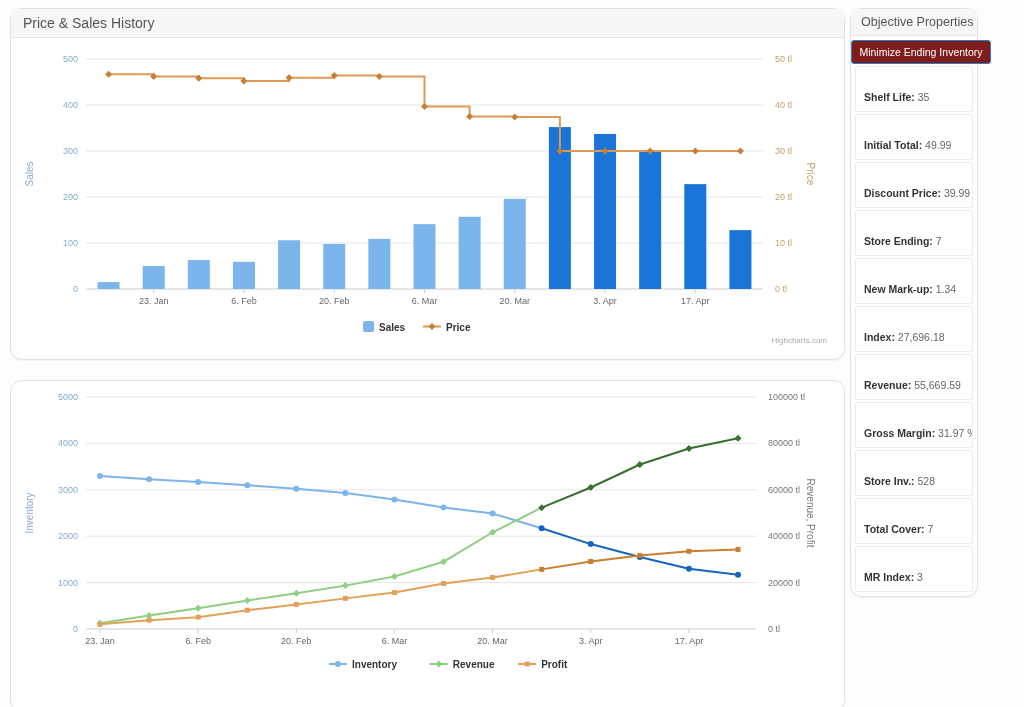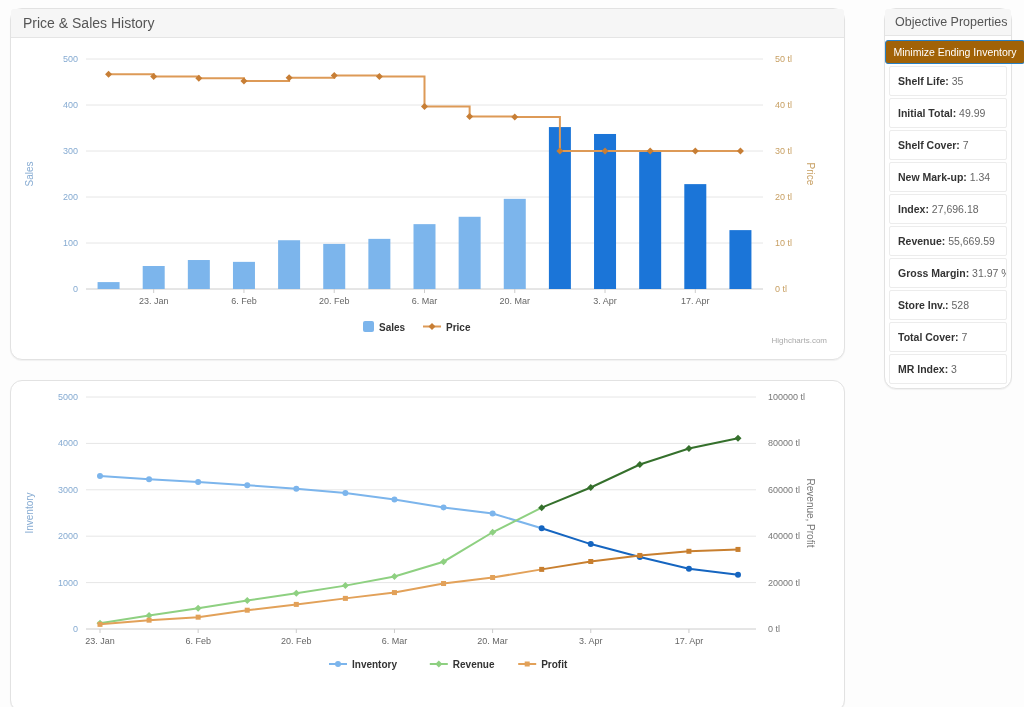--- a/index.html
+++ b/index.html
@@ -3,26 +3,26 @@
 <meta charset="utf-8">
 <style>
   html,body{margin:0;padding:0;width:1024px;height:707px;overflow:hidden;
     background:#fdfdfd;font-family:"Liberation Sans","DejaVu Sans",sans-serif;}
   .panel{position:absolute;background:#fff;border:1px solid #e2e2e2;border-radius:12px;
     box-shadow:0 1px 1px rgba(0,0,0,.05);box-sizing:border-box;}
   .panel-hd{height:28px;line-height:28px;background:#f6f6f6;border-bottom:1px solid #e5e5e5;
     color:#555;font-size:14px;padding-left:12px;border-radius:3px 3px 0 0;}
   #panel1{left:10px;top:8px;width:835px;height:352px;}
   #panel2{left:10px;top:380px;width:835px;height:332px;}
-  #sidebar{left:884px;top:8px;width:128px;padding-bottom:4px;}
+  #sidebar{left:850px;top:8px;width:128px;padding-bottom:4px;}
   #sidebar .panel-hd{font-size:12.5px;padding-left:10px;height:26px;line-height:26px;}
-  .obj-btn{display:block;width:140px;margin:4px auto 2px auto;background:#a16207;border:1px solid #2780c4;
+  .obj-btn{display:block;width:140px;margin:4px auto 2px auto;background:#7f1d1d;border:1px solid #2780c4;
     color:#fff;font-size:10.5px;font-family:inherit;padding:5px 2px;border-radius:3px;cursor:pointer;white-space:nowrap;}
   .prop-row{margin:2px 4px 0 4px;background:#fff;border:1px solid #ececec;border-radius:2px;
-    font-size:10.5px;color:#666;padding:8px 0 8px 8px;white-space:nowrap;overflow:hidden;}
+    font-size:10.5px;color:#666;padding:24px 0 8px 8px;white-space:nowrap;overflow:hidden;}
   .prop-row b{color:#333;}
   svg{display:block;}
 </style>
 </head>
 <body>
 
 <div>
 
   <section id="panel1" class="panel">
     <header class="panel-hd">Price &amp; Sales History</header>
@@ -200,21 +200,22 @@
         </g>
       </svg>
   </section>
 
   <aside id="sidebar" class="panel">
     <header class="panel-hd">Objective Properties</header>
     <button class="obj-btn">Minimize Ending Inventory</button>
     <div id="props">
         <div class="prop-row"><b>Shelf Life: </b><span>35</span></div>
         <div class="prop-row"><b>Initial Total: </b><span>49.99</span></div>
-        <div class="prop-row"><b>Shelf Cover: </b><span>7</span></div>
+        <div class="prop-row"><b>Discount Price: </b><span>39.99</span></div>
+        <div class="prop-row"><b>Store Ending: </b><span>7</span></div>
         <div class="prop-row"><b>New Mark-up: </b><span>1.34</span></div>
         <div class="prop-row"><b>Index: </b><span>27,696.18</span></div>
         <div class="prop-row"><b>Revenue: </b><span>55,669.59</span></div>
         <div class="prop-row"><b>Gross Margin: </b><span>31.97 %</span></div>
         <div class="prop-row"><b>Store Inv.: </b><span>528</span></div>
         <div class="prop-row"><b>Total Cover: </b><span>7</span></div>
         <div class="prop-row"><b>MR Index: </b><span>3</span></div>
       </div>
   </aside>
 

